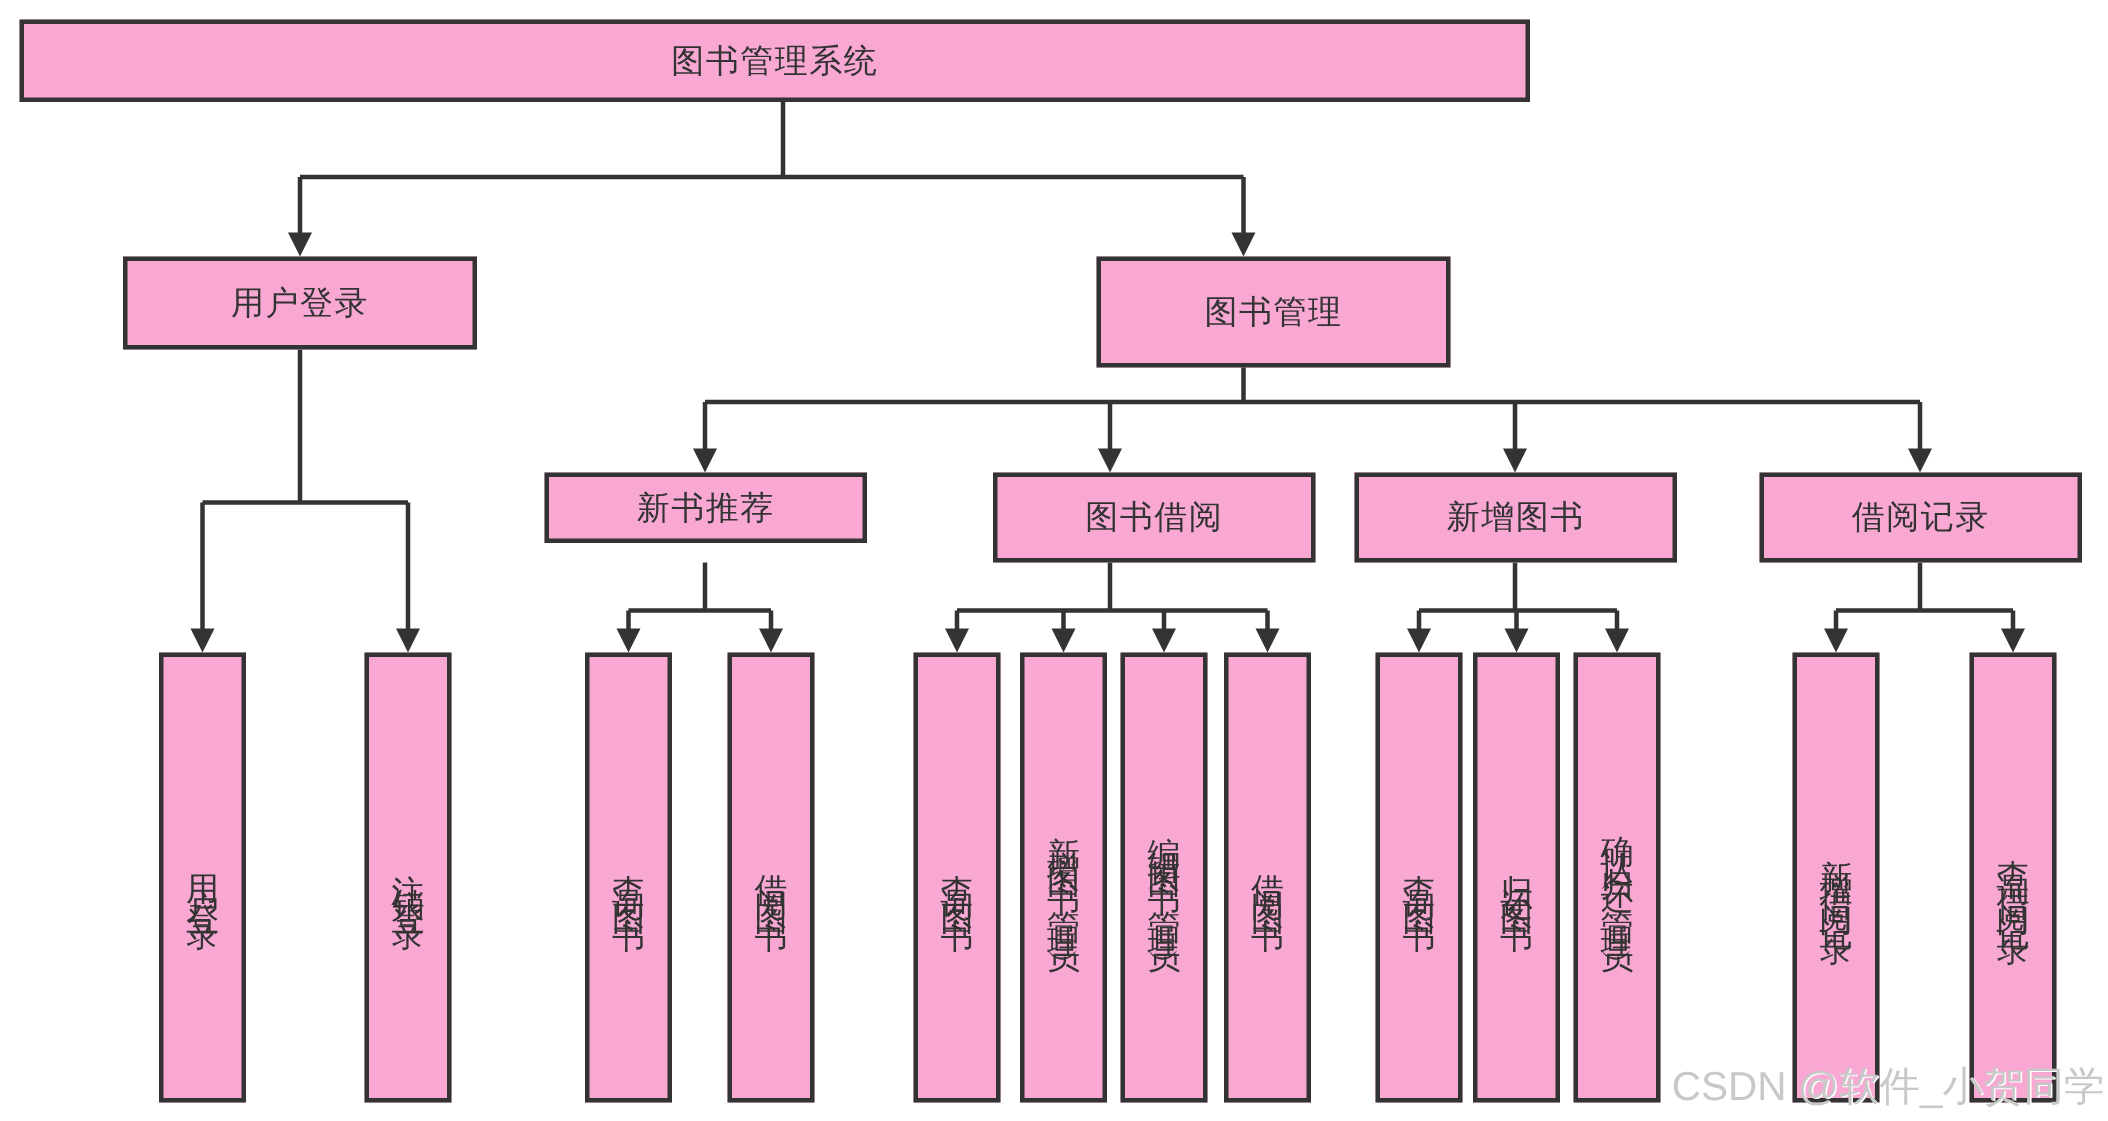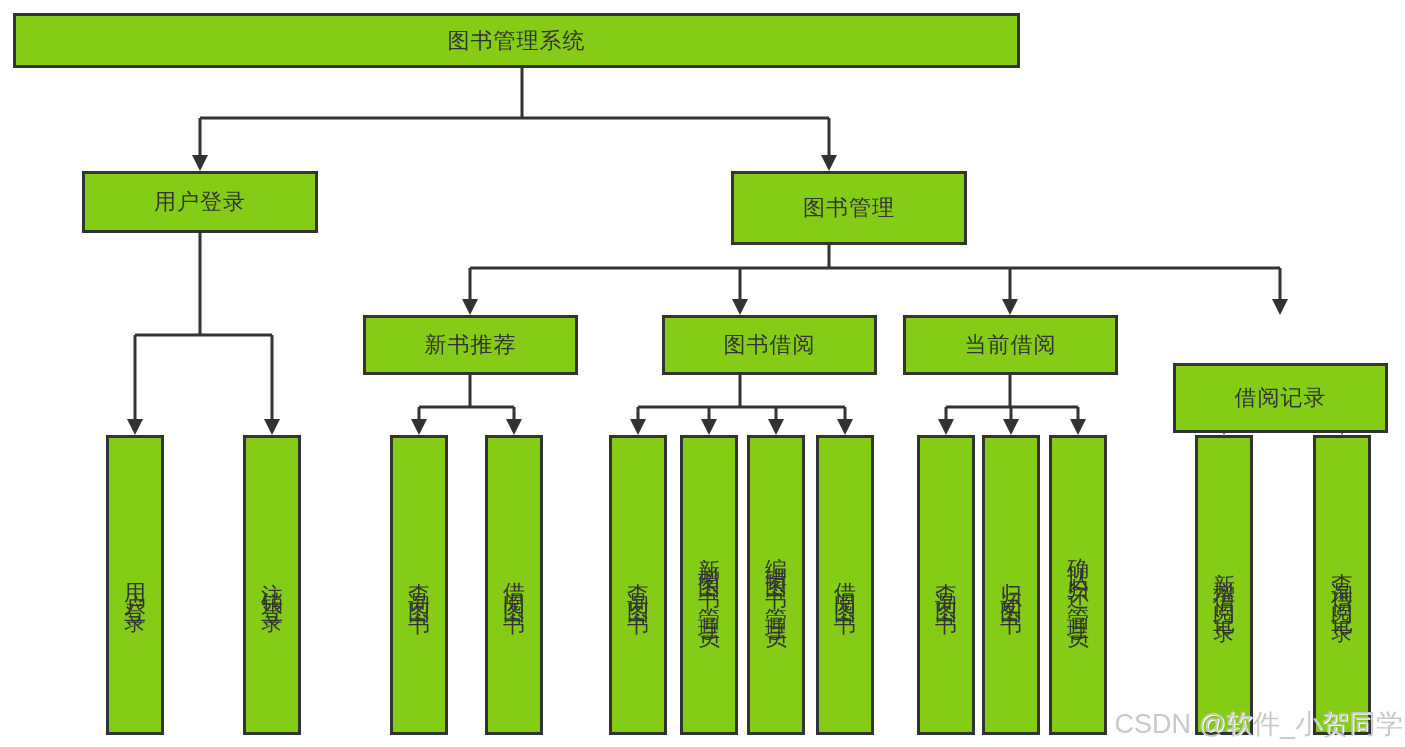--- a/index.html
+++ b/index.html
@@ -18,21 +18,21 @@
   #connectors {
     position: absolute;
     left: 0;
     top: 0;
     z-index: 1;
   }
   .box {
     position: absolute;
     box-sizing: border-box;
     border: 3px solid #333333;
-    background: #84cc16;
+    background: #f9a8d4;
     color: #333333;
     display: flex;
     align-items: center;
     justify-content: center;
     z-index: 2;
     text-align: center;
   }
   .h {
     font-size: 22px;
     letter-spacing: 1px;
@@ -103,24 +103,24 @@
       M1070 419 L1086 419 L1078 435 Z
       M1216 419 L1232 419 L1224 435 Z
       M1334 419 L1350 419 L1342 435 Z"></path>
   </svg>
 
   <div class="box h" style="left:13px; top:13px; width:1007px; height:55px;">图书管理系统</div>
 
   <div class="box h" style="left:82px; top:171px; width:236px; height:62px;">用户登录</div>
   <div class="box h" style="left:731px; top:171px; width:236px; height:74px;">图书管理</div>
 
-  <div class="box h" style="left:363px; top:315px; width:215px; height:60px;">新书推荐</div>
+  <div class="box h" style="left:363px; top:315px; width:215px; height:47px;">新书推荐</div>
   <div class="box h" style="left:662px; top:315px; width:215px; height:60px;">图书借阅</div>
-  <div class="box h" style="left:903px; top:315px; width:215px; height:60px;">当前借阅</div>
-  <div class="box h" style="left:1173px; top:315px; width:215px; height:70px;margin-top:48px;">借阅记录</div>
+  <div class="box h" style="left:903px; top:315px; width:215px; height:60px;">新增图书</div>
+  <div class="box h" style="left:1173px; top:315px; width:215px; height:60px;">借阅记录</div>
 
   <div class="box v" style="left:106px; top:435px; width:58px; height:300px;">用户登录</div>
   <div class="box v" style="left:243px; top:435px; width:58px; height:300px;">注销登录</div>
 
   <div class="box v" style="left:390px; top:435px; width:58px; height:300px;">查询图书</div>
   <div class="box v" style="left:485px; top:435px; width:58px; height:300px;">借阅图书</div>
 
   <div class="box v" style="left:609px; top:435px; width:58px; height:300px;">查询图书</div>
   <div class="box v" style="left:680px; top:435px; width:58px; height:300px;">新增图书（管理员）</div>
   <div class="box v" style="left:747px; top:435px; width:58px; height:300px;">编辑图书（管理员）</div>

